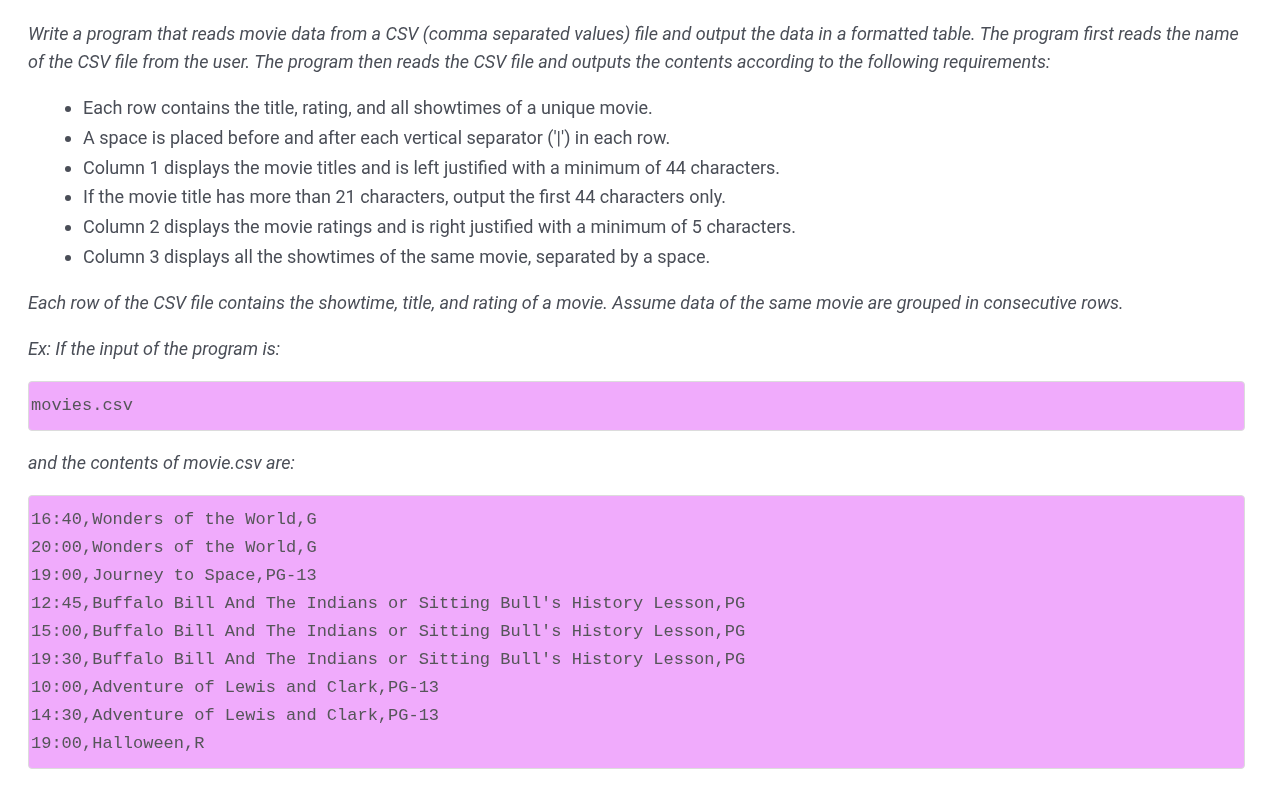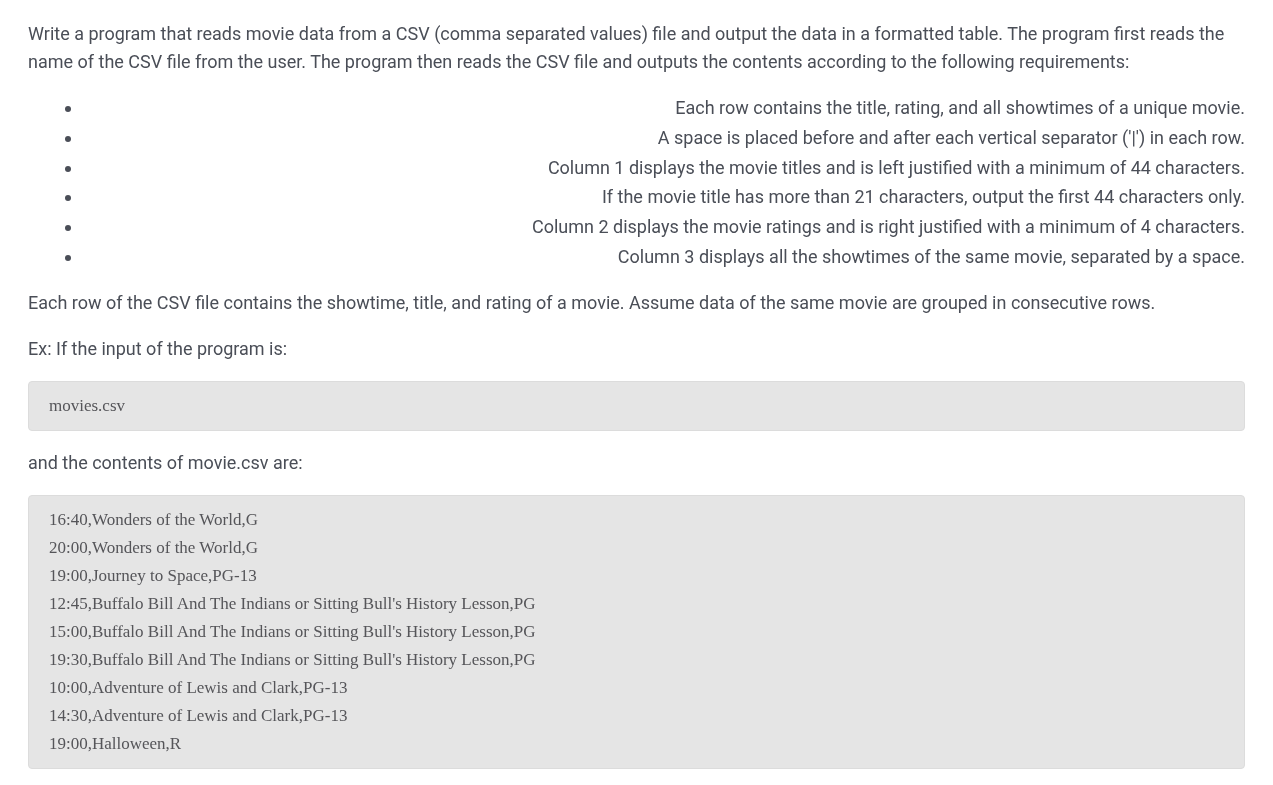--- a/index.html
+++ b/index.html
@@ -11,54 +11,54 @@
     font-family: -apple-system, BlinkMacSystemFont, "Segoe UI", Roboto, "Helvetica Neue", Arial, sans-serif;
     font-size: 18px;
     line-height: 1.55;
     color: #4a4e57;
     background: #ffffff;
     padding: 20px 28px;
     width: 1273px;
   }
   p {
     margin-bottom: 18px;
+    font-style: italic;
   }
   ul {
     margin: 0 0 18px 0;
     padding-left: 55px;
   }
   li {
     margin-bottom: 2px;
-    text-align: right;
   }
   pre.codebox {
-    background: #e5e5e5;
+    background: #f0abfc;
     border: 1px solid #dcdcdc;
     border-radius: 4px;
-    padding: 10px 20px;
-    font-family: Liberation Serif, serif;
+    padding: 10px 2px;
+    font-family: Liberation Mono, monospace;
     font-size: 17px;
     line-height: 1.65;
     color: #555559;
     margin-bottom: 18px;
     white-space: pre;
     overflow-x: auto;
   }
 </style>
 </head>
 <body>
 
 <p>Write a program that reads movie data from a CSV (comma separated values) file and output the data in a formatted table. The program first reads the name of the CSV file from the user. The program then reads the CSV file and outputs the contents according to the following requirements:</p>
 
 <ul>
   <li>Each row contains the title, rating, and all showtimes of a unique movie.</li>
   <li>A space is placed before and after each vertical separator ('|') in each row.</li>
   <li>Column 1 displays the movie titles and is left justified with a minimum of 44 characters.</li>
   <li>If the movie title has more than 21 characters, output the first 44 characters only.</li>
-  <li>Column 2 displays the movie ratings and is right justified with a minimum of 4 characters.</li>
+  <li>Column 2 displays the movie ratings and is right justified with a minimum of 5 characters.</li>
   <li>Column 3 displays all the showtimes of the same movie, separated by a space.</li>
 </ul>
 
 <p>Each row of the CSV file contains the showtime, title, and rating of a movie. Assume data of the same movie are grouped in consecutive rows.</p>
 
 <p>Ex: If the input of the program is:</p>
 
 <pre class="codebox">movies.csv</pre>
 
 <p>and the contents of movie.csv are:</p>

